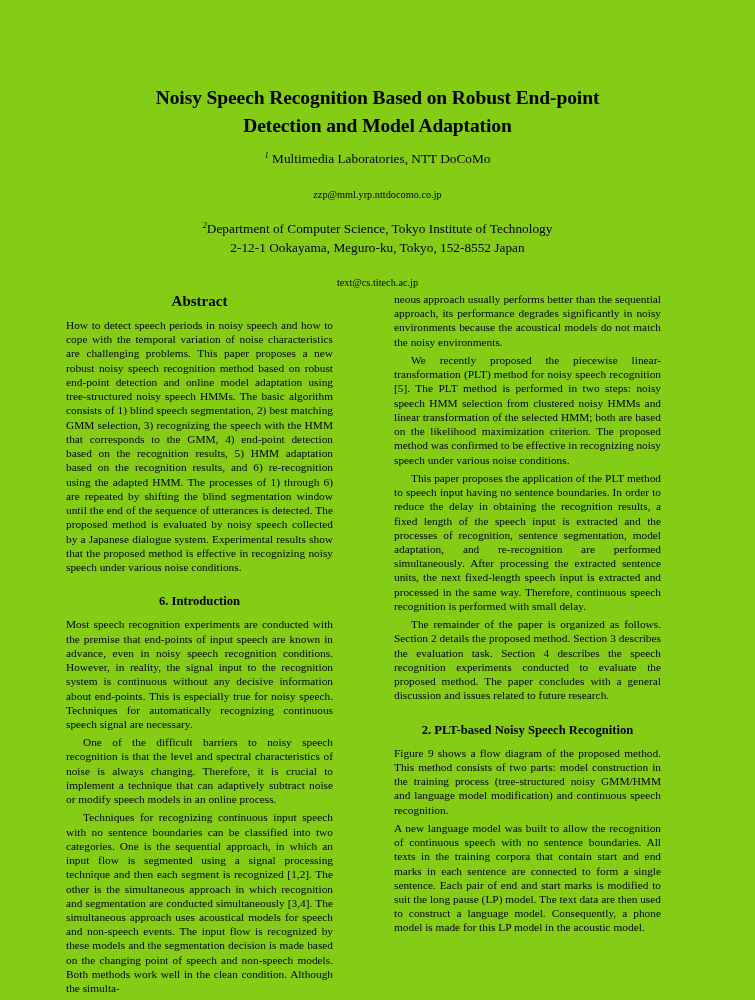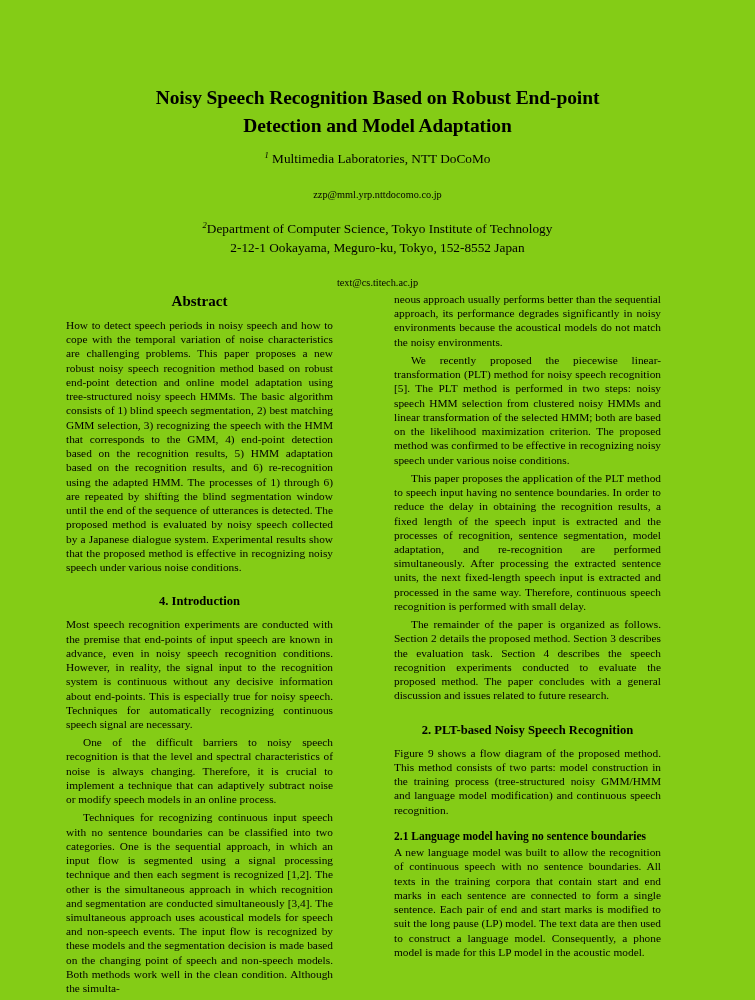--- a/index.html
+++ b/index.html
@@ -136,36 +136,35 @@
       <div class="email-line">text@cs.titech.ac.jp</div>
     </div>
 
   </div>
 
   <div class="col left">
 
     <div class="sec-head abstract-head">Abstract</div>
     <p class="para">How to detect speech periods in noisy speech and how to cope with the temporal variation of noise characteristics are challenging problems.   This paper proposes a new robust noisy speech recognition method based on robust end-point detection and online model adaptation using tree-structured noisy speech HMMs.   The basic algorithm consists of 1) blind speech segmentation, 2) best matching GMM selection, 3) recognizing the speech with the HMM that corresponds to the GMM, 4) end-point detection based on the recognition results, 5) HMM adaptation based on the recognition results, and 6) re-recognition using the adapted HMM.   The processes of 1) through 6) are repeated by shifting the blind segmentation window until the end of the sequence of utterances is detected.   The proposed method is evaluated by noisy speech collected by a Japanese dialogue system.   Experimental results show that the proposed method is effective in recognizing noisy speech under various noise conditions.</p>
 
-    <div class="sec-head tight-top">4. Introduction</div>
+    <div class="sec-head tight-top">6. Introduction</div>
     <p class="para">Most speech recognition experiments are conducted with the premise that end-points of input speech are known in advance, even in noisy speech recognition conditions.   However, in reality, the signal input to the recognition system is continuous without any decisive information about end-points. This is especially true for noisy speech. Techniques for automatically recognizing continuous speech signal are necessary.</p>
     <p class="para indent">One of the difficult barriers to noisy speech recognition is that the level and spectral characteristics of noise is always changing. Therefore, it is crucial to implement a technique that can adaptively subtract noise or modify speech models in an online process.</p>
     <p class="para indent">Techniques for recognizing continuous input speech with no sentence boundaries can be classified into two categories. One is the sequential approach, in which an input flow is segmented using a signal processing technique and then each segment is recognized [1,2]. The other is the simultaneous approach in which recognition and segmentation are conducted simultaneously [3,4]. The simultaneous approach uses acoustical models for speech and non-speech events.   The input flow is recognized by these models and the segmentation decision is made based on the changing point of speech and non-speech models. Both methods work well in the clean condition. Although the simulta-</p>
 
   </div>
 
   <div class="col right">
 
     <p class="para">neous approach usually performs better than the sequential approach, its performance degrades significantly in noisy environments because the acoustical models do not match the noisy environments.</p>
     <p class="para indent">We recently proposed the piecewise linear-transformation (PLT) method for noisy speech recognition [5]. The PLT method is performed in two steps: noisy speech HMM selection from clustered noisy HMMs and linear transformation of the selected HMM; both are based on the likelihood maximization criterion. The proposed method was confirmed to be effective in recognizing noisy speech under various noise conditions.</p>
     <p class="para indent">This paper proposes the application of the PLT method to speech input having no sentence boundaries. In order to reduce the delay in obtaining the recognition results, a fixed length of the speech input is extracted and the processes of recognition, sentence segmentation, model adaptation, and re-recognition are performed simultaneously. After processing the extracted sentence units, the next fixed-length speech input is extracted and processed in the same way. Therefore, continuous speech recognition is performed with small delay.</p>
     <p class="para indent">The remainder of the paper is organized as follows. Section 2 details the proposed method. Section 3 describes the evaluation task. Section 4 describes the speech recognition experiments conducted to evaluate the proposed method. The paper concludes with a general discussion and issues related to future research.</p>
 
     <div class="sec-head tight-top">2. PLT-based Noisy Speech Recognition</div>
     <p class="para">Figure 9 shows a flow diagram of the proposed method. This method consists of two parts: model construction in the training process (tree-structured noisy GMM/HMM and language model modification) and continuous speech recognition.</p>
 
-    <div class="subsec-head">2.1 Language model having no sentence boundaries</div>
     <p class="para">A new language model was built to allow the recognition of continuous speech with no sentence boundaries. All texts in the training corpora that contain start and end marks in each sentence are connected to form a single sentence. Each pair of end and start marks is modified to suit the long pause (LP) model. The text data are then used to construct a language model. Consequently, a phone model is made for this LP model in the acoustic model.</p>
 
   </div>
 
 
 </div>
 
 </body></html>

